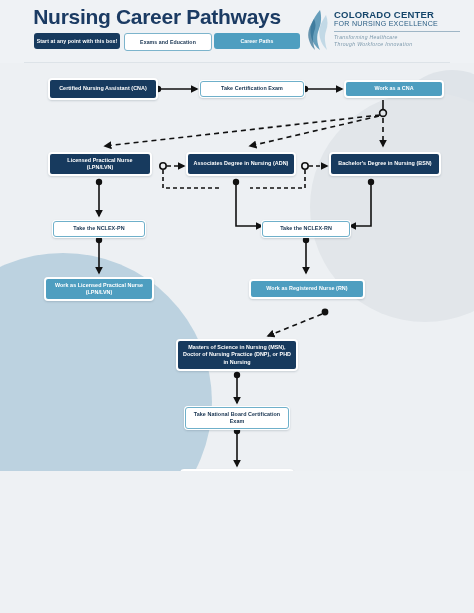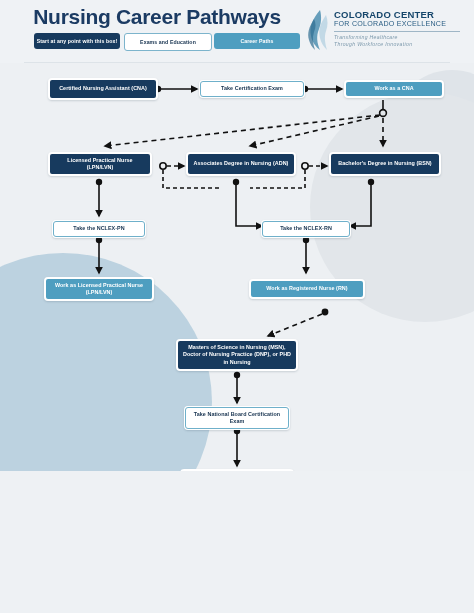--- a/index.html
+++ b/index.html
@@ -80,21 +80,21 @@
     <div class="legend-btn" id="legend-career">Career Paths</div>
 
     <div id="logo-block">
       <svg id="logo-mark" viewBox="0 0 26 42">
         <path d="M14 1 C6 11 3 18 5 27 C6 33 10 38 14 41 C11 34 10 27 13 20 C15 15 16 8 14 1 Z" fill="#4e8fb0" opacity="0.85"></path>
         <path d="M20 6 C14 15 12 21 14 29 C15 34 18 38 21 41 C19 34 18 28 20 22 C22 17 22 11 20 6 Z" fill="#bcd6e4" opacity="0.9"></path>
         <path d="M8 10 C3 18 1 24 3 31 C4 35 6 38 9 41 C7 35 6 29 8 23 C10 18 10 14 8 10 Z" fill="#2f6d92" opacity="0.7"></path>
       </svg>
       <div id="logo-text">
         <div id="logo-line1">COLORADO CENTER</div>
-        <div id="logo-line2">FOR COLORADO EXCELLENCE</div>
+        <div id="logo-line2">FOR NURSING EXCELLENCE</div>
         <div id="logo-rule"></div>
         <div id="logo-tagline">Transforming Healthcare</div>
         <div id="logo-tagline2" class="" style="font-size:5.1px;color:#7b98ab;font-style:italic;line-height:6.6px;letter-spacing:0.35px;">Through Workforce Innovation</div>
       </div>
     </div>
     <div id="header-divider"></div>
   </div>
 
   <svg id="connectors" viewBox="0 0 474 613">
     <defs>

